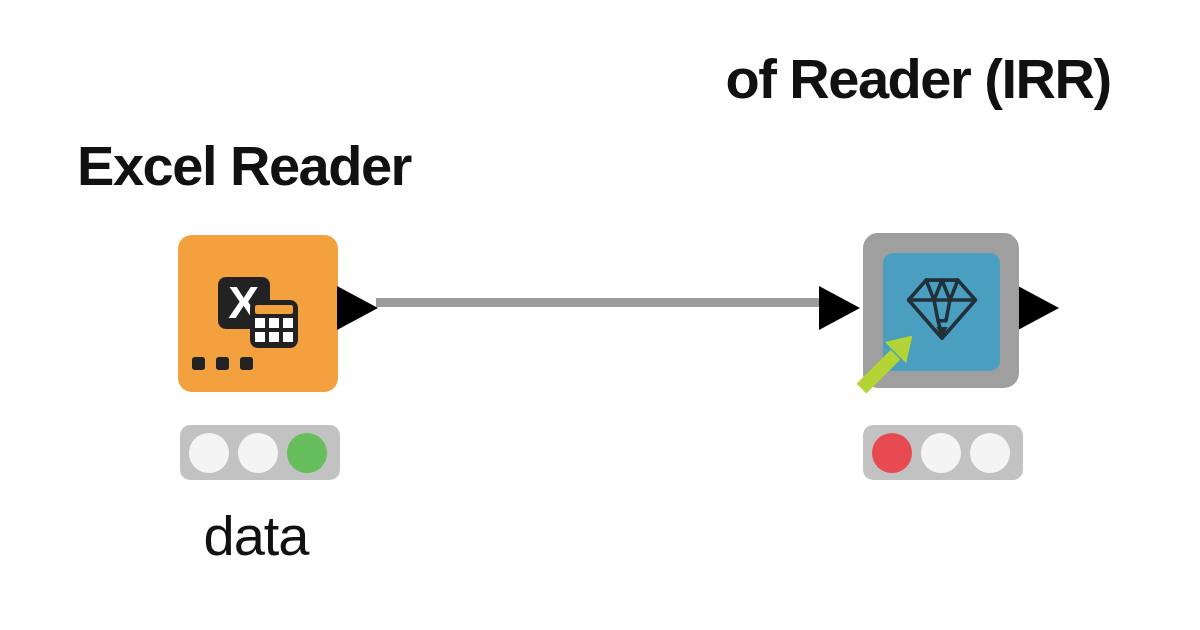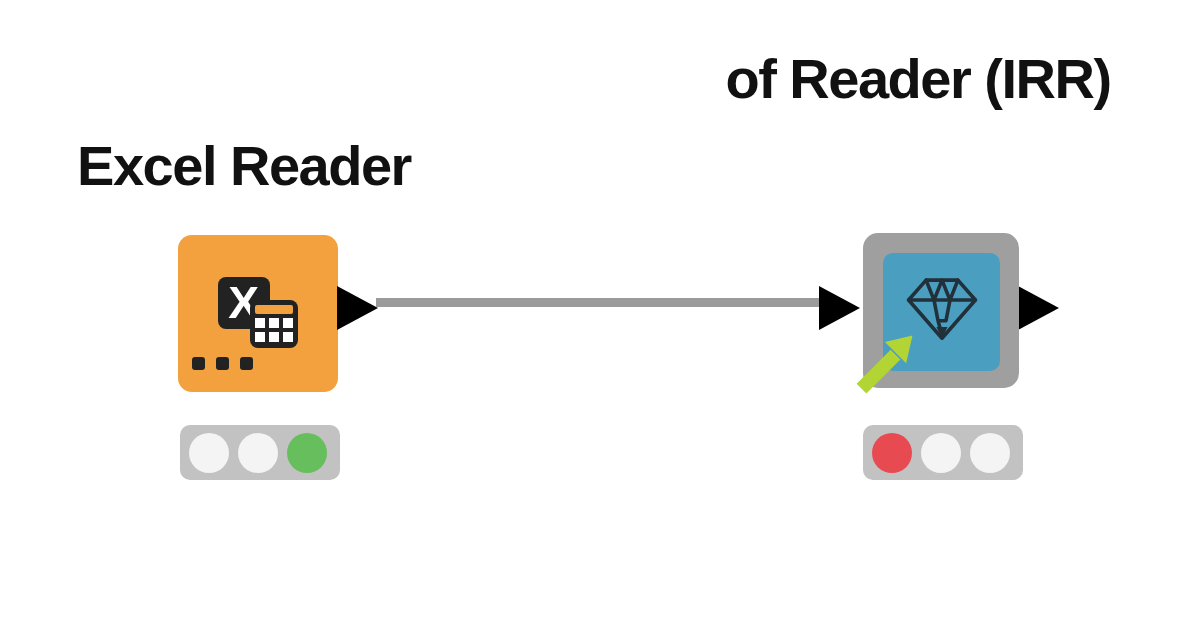--- a/index.html
+++ b/index.html
@@ -168,14 +168,15 @@
       <div class="light" style="background: rgb(244, 244, 244);"></div>
       <div class="light" style="background: rgb(244, 244, 244);"></div>
       <div class="light" style="background: rgb(103, 190, 92);"></div>
     </div>
   <div class="traffic-light tl-irr">
       <div class="light" style="background: rgb(232, 74, 82);"></div>
       <div class="light" style="background: rgb(244, 244, 244);"></div>
       <div class="light" style="background: rgb(244, 244, 244);"></div>
     </div>
 
+  <div class="port-label">data</div>
 
 </div>
 
 </body></html>

